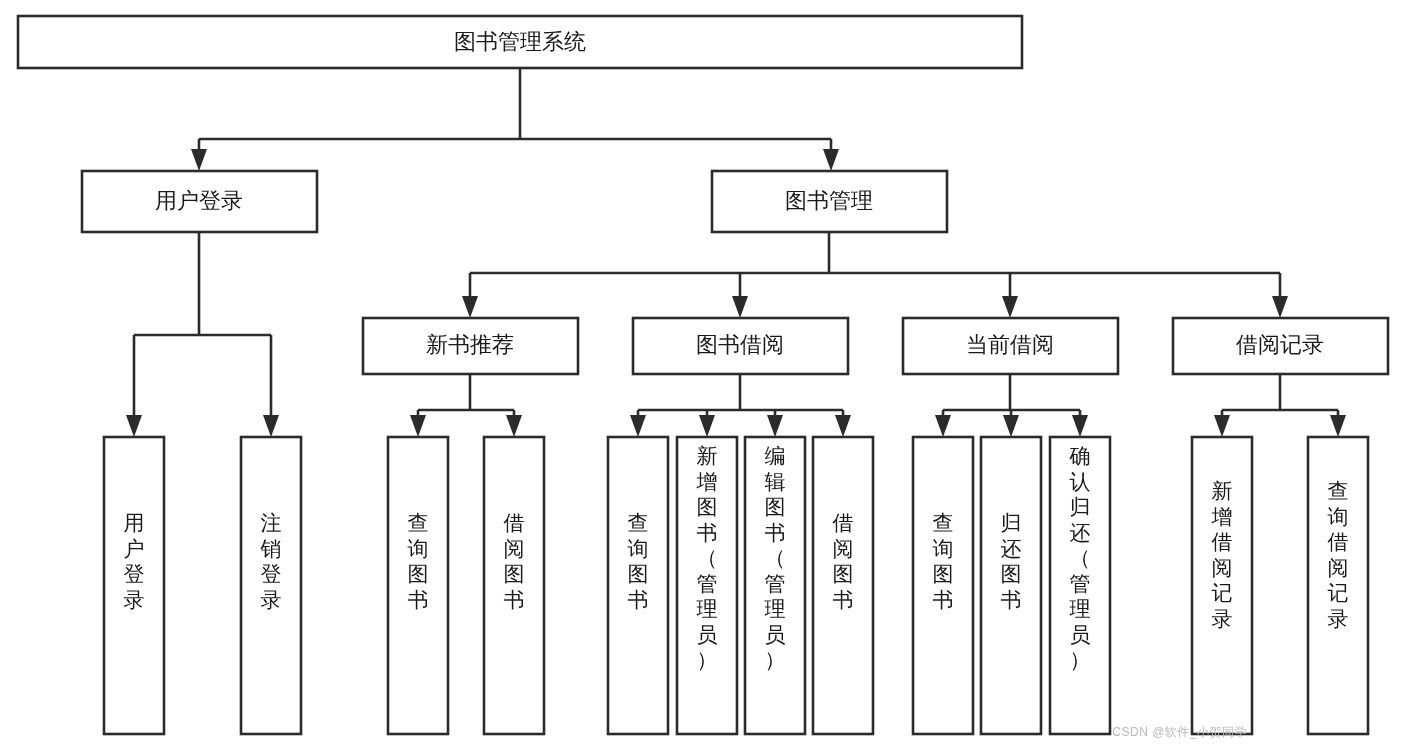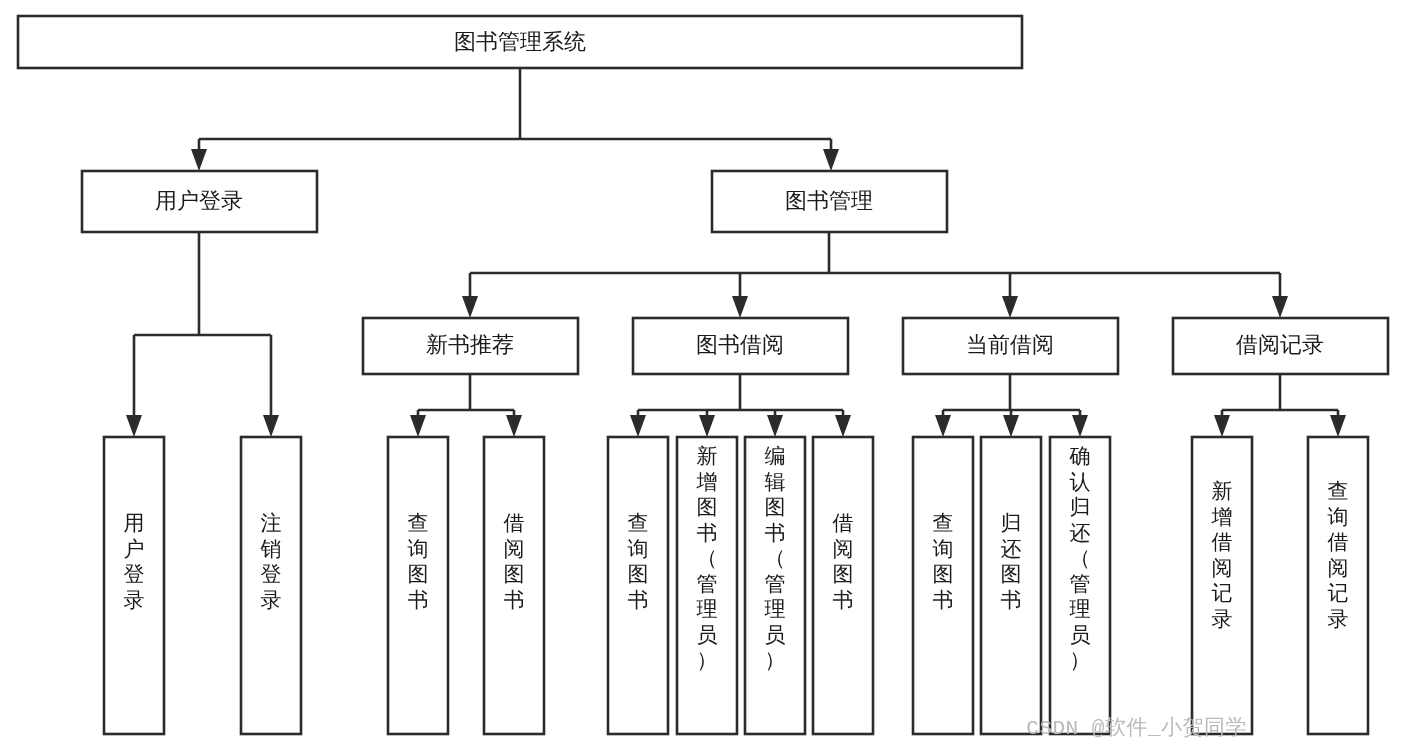--- a/index.html
+++ b/index.html
@@ -51,22 +51,22 @@
   .node-label-v {
     font-family: "Liberation Sans", "DejaVu Sans", sans-serif;
     font-size: 21px;
     fill: #1a1a1a;
     text-anchor: middle;
   }
   .watermark {
     position: absolute;
     right: 8px;
     bottom: 6px;
-    font-family: Liberation Mono, monospace;
-    font-size: 21px;
+    font-family: Liberation Sans, sans-serif;
+    font-size: 12px;
     color: #b9b9b9;
     letter-spacing: 0.5px;
     white-space: nowrap;
     user-select: none;
   }
 </style>
 </head>
 <body>
 
 <div id="diagram-root">

